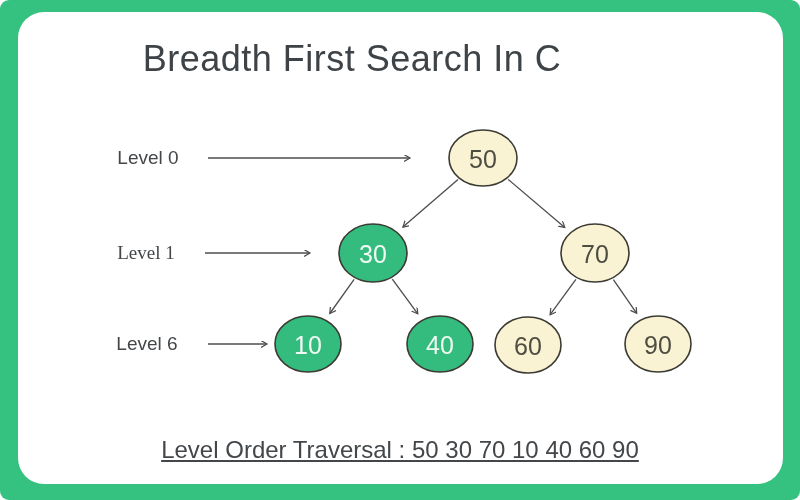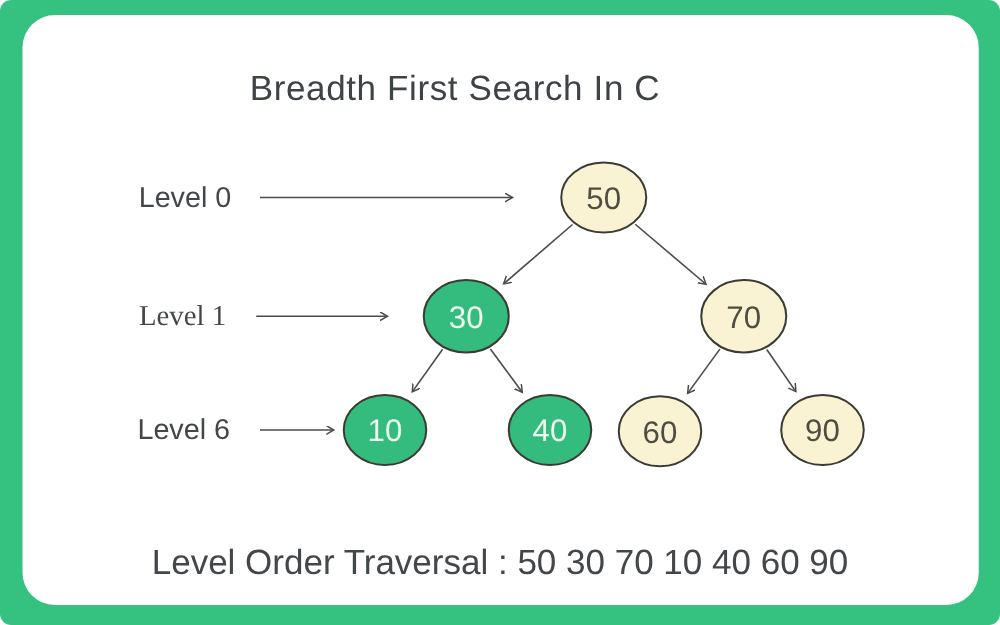--- a/index.html
+++ b/index.html
@@ -23,40 +23,41 @@
     border-radius:9px;
   }
   .panel{
     position:absolute;left:18px;top:12px;right:17px;bottom:16px;
     background:var(--panel);
     border-radius:26px;
   }
   .title{
     position:absolute;left:0;top:42px;width:704px;
     text-align:center;
-    font-size:28px;line-height:34px;
+    font-size:36px;line-height:34px;
     font-weight:500;
     letter-spacing:0.5px;
     color:var(--heading);
-    margin:12px;
+    margin:0;
   }
   .caption{
     position:absolute;left:0;top:437px;width:800px;
     text-align:center;
-    font-size:28px;line-height:26px;
+    font-size:24px;line-height:26px;
     font-weight:400;
     color:var(--label);
+    text-decoration:underline;
   }
   svg.diagram{
     position:absolute;left:0;top:0;width:800px;height:500px;
   }
   .level-label{
     position:absolute;
     transform:translate(-50%,-50%);
-    font-size:23px;
+    font-size:19px;
     color:var(--label);
     white-space:nowrap;
   }
   .tree-edge,.pointer-line{stroke:var(--arrow);stroke-width:1.3;fill:none;}
   .node-ellipse{stroke-width:1.6;}
   .node-value{font-family:"Liberation Sans",sans-serif;font-size:25px;}
 </style>
 </head>
 <body>
 

